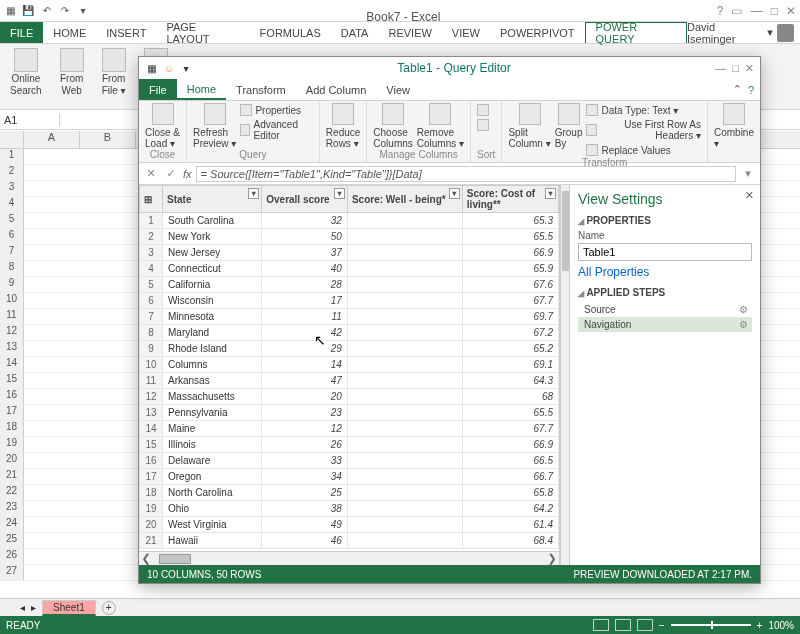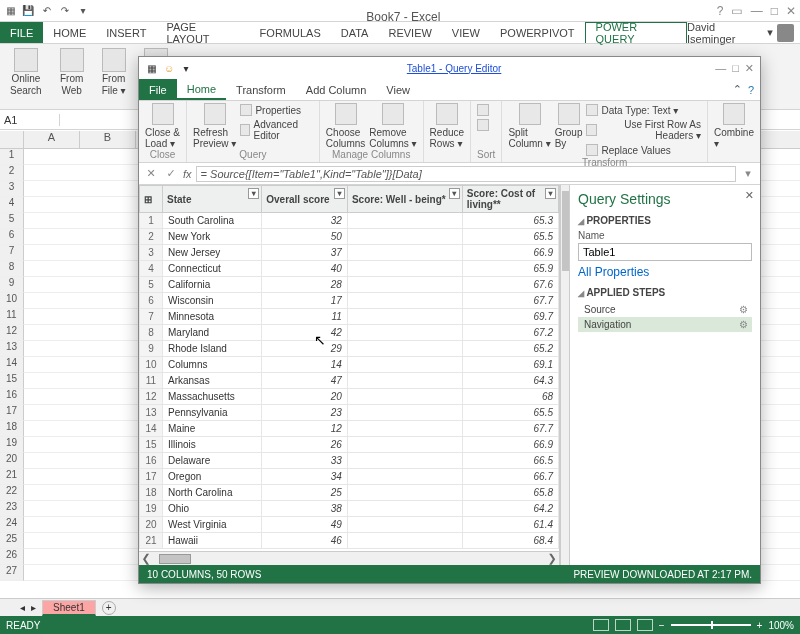--- a/index.html
+++ b/index.html
@@ -41,21 +41,21 @@
 .rownums { width: 24px; }
 .rownums .rn { height: 16px; border-bottom: 1px solid #eee; border-right: 1px solid #ccc; text-align: center; font-size: 10px; color: #555; background: #f0f0f0;}
 .cells { flex: 1; }
 .cells .row { height: 16px; border-bottom: 1px solid #eee; }
 
 
 .qe-window { position: absolute; left: 138px; top: 56px; width: 623px; height: 528px; background: #fff; border: 1px solid #888; box-shadow: 0 4px 16px rgba(0,0,0,.3); display: flex; flex-direction: column; }
 .qe-title { height: 22px; background: #fff; display: flex; align-items: center; padding: 0 6px; }
 .qe-title .qat { display: flex; gap: 3px; }
 .qe-title .qat span{width:14px;height:14px;display:inline-flex;align-items:center;justify-content:center;font-size:10px;}
-.qe-title .t { flex: 1; text-align: center; color: #1d4ed8; font-size: 10px; text-decoration: underline; }
+.qe-title .t { flex: 1; text-align: center; color: #0f766e; font-size: 12px; }
 .qe-title .ctrls { display: flex; gap: 6px; color: #888; }
 .qe-tabs { height: 22px; display: flex; align-items: stretch; background: #fff; border-bottom: 1px solid #d4d4d4; }
 .qe-tabs .tab { padding: 0 10px; display: flex; align-items: center; font-size: 11px; color: #444; cursor: pointer; }
 .qe-tabs .tab.file { background: #217346; color: #fff; }
 .qe-tabs .tab.home { border-bottom: 2px solid #217346; color: #217346; }
 .qe-tabs .help { margin-left: auto; display:flex; align-items:center; gap:6px; padding-right:6px; color:#555;}
 
 .qe-ribbon { height: 62px; background: #f4f4f4; border-bottom: 1px solid #d4d4d4; display: flex; }
 .qe-rg { border-right: 1px solid #ddd; padding: 2px 6px; display: flex; flex-direction: column; justify-content: space-between; }
 .qe-rg .items { display: flex; gap: 4px; align-items: flex-start; }
@@ -336,42 +336,42 @@
           <div class="rb-small">
               <div class="ic"></div>
               <span>Advanced Editor</span>
             </div>
         </div>
       </div>
       <div class="grplabel">Query</div>
     </div>
     <div class="qe-rg">
       <div class="items">
+          <div class="rb-big">
+            <div class="ic"></div>
+            <span style="white-space:pre">Reduce
+Rows ▾</span>
+          </div>
+        </div>
+      <div class="grplabel"></div>
+    </div>
+    <div class="qe-rg">
+      <div class="items">
         <div class="rb-big">
             <div class="ic"></div>
             <span style="white-space:pre">Choose
 Columns</span>
           </div>
         <div class="rb-big">
             <div class="ic"></div>
             <span style="white-space:pre">Remove
 Columns ▾</span>
           </div>
       </div>
       <div class="grplabel">Manage Columns</div>
-    </div>
-    <div class="qe-rg">
-      <div class="items">
-          <div class="rb-big">
-            <div class="ic"></div>
-            <span style="white-space:pre">Reduce
-Rows ▾</span>
-          </div>
-        </div>
-      <div class="grplabel"></div>
     </div>
     <div class="qe-rg">
       <div class="items" style="flex-direction:column;gap:1px;">
         <div class="rb-small">
             <div class="ic"></div>
           </div>
         <div class="rb-small">
             <div class="ic"></div>
           </div>
       </div>
@@ -602,21 +602,21 @@
         <div class="thumb"></div>
         <span class="arrow" style="margin-left:auto">❯</span>
       </div>
     </div>
     <div class="qe-vscroll-fake">
         <div class="thumb"></div>
       </div>
 
     <div class="qe-settings">
       <span class="close">✕</span>
-      <h2>Query Settings</h2>
+      <h2>View Settings</h2>
       <div class="sect-h">PROPERTIES</div>
       <span class="fld-label">Name</span>
       <input type="text" value="Table1" style="">
       <span class="link">All Properties</span>
       <div class="sect-h">APPLIED STEPS</div>
       <div class="step"><span>Source</span><span class="gear">⚙</span></div>
       <div class="step sel"><span>Navigation</span><span class="gear">⚙</span></div>
     </div>
   </div>
 

